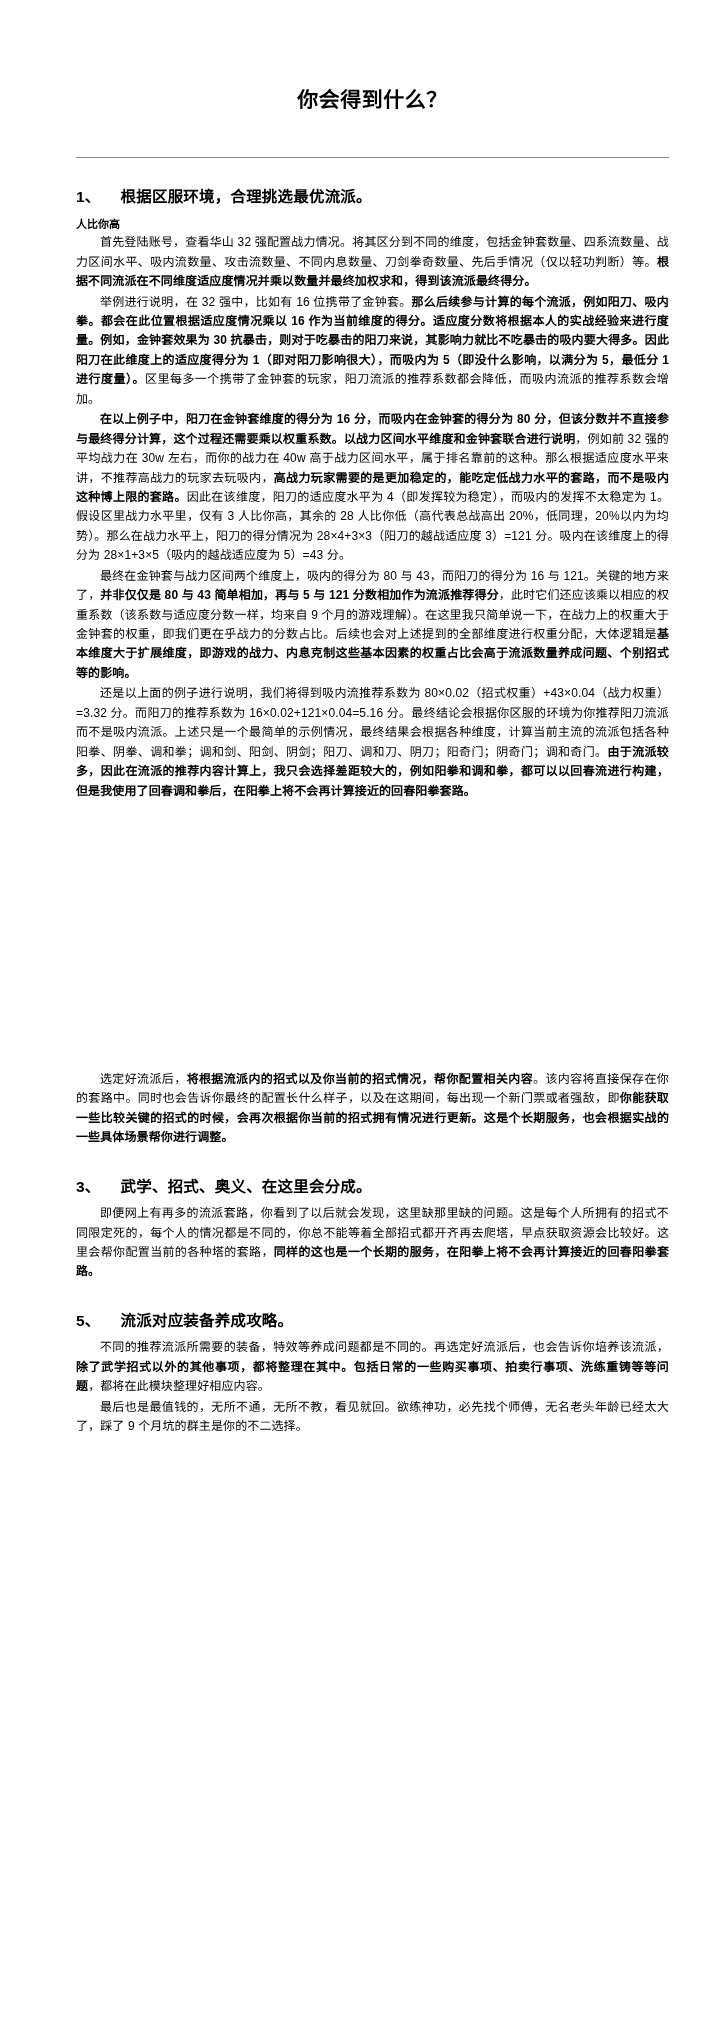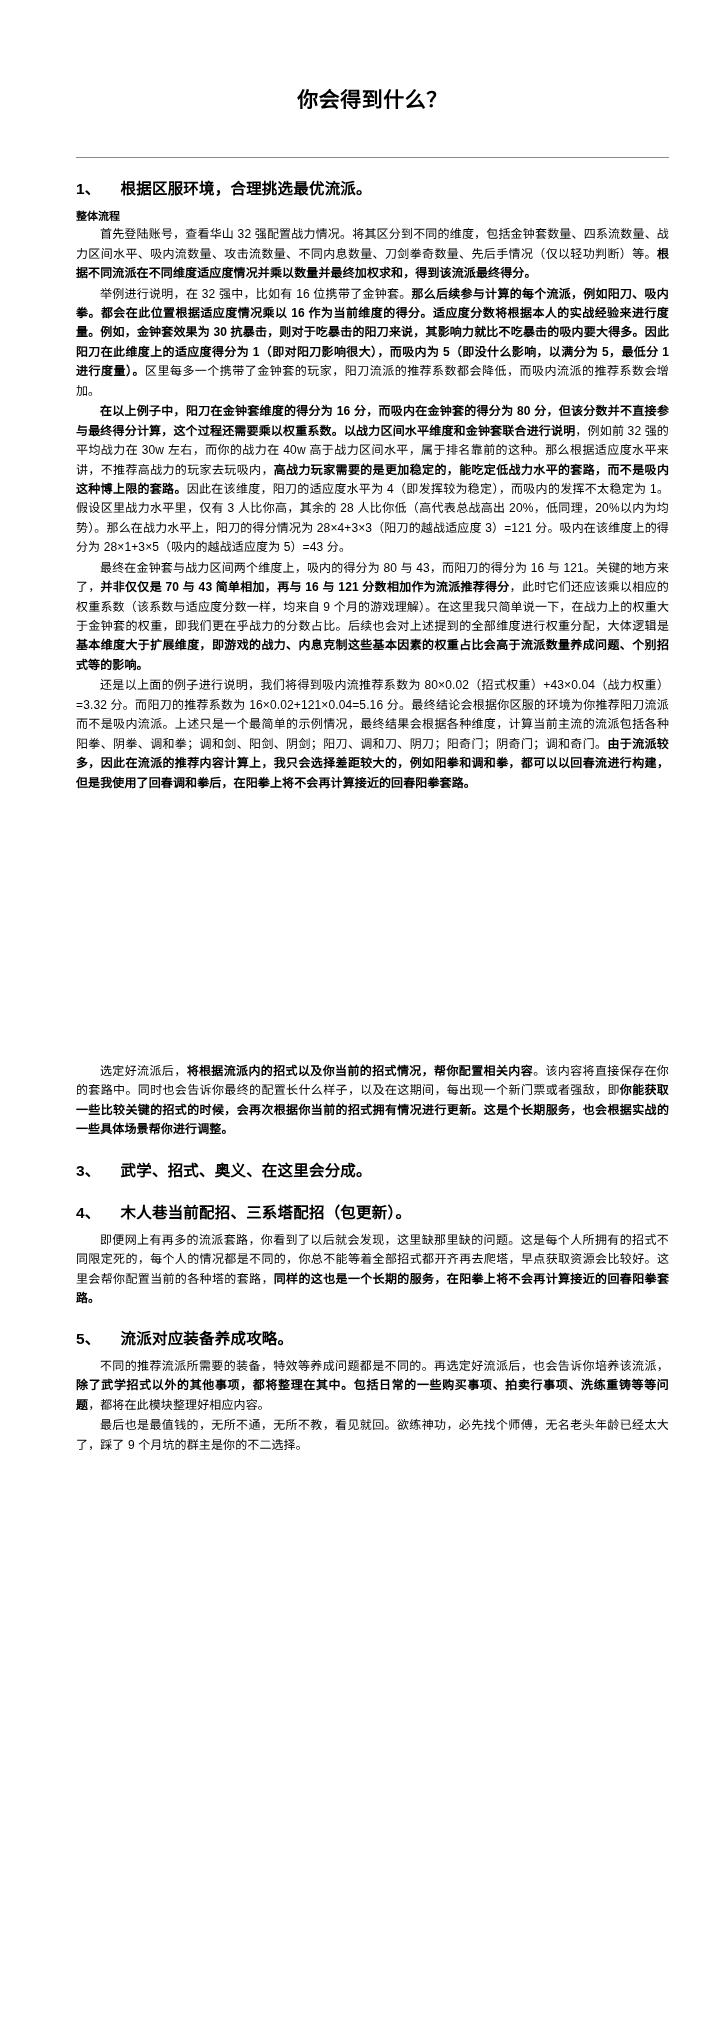--- a/index.html
+++ b/index.html
@@ -35,21 +35,21 @@
     border-top: 1px solid #8a8a8a;
     margin: 44px 0 0 0;
     height: 0;
   }
   .section {
     margin: 0;
   }
   .section-heading {
     font-size: 15.5px;
     font-weight: bold;
-    margin: 20px 0 6px 0;
+    margin: 28px 0 6px 0;
     line-height: 1.45;
     letter-spacing: 0.2px;
   }
   .section-heading .num {
     display: inline;
   }
   .section-heading .gap {
     display: inline-block;
     width: 20px;
   }
@@ -83,36 +83,35 @@
 
 <div class="page">
 
   <h1 class="doc-title">你会得到什么？</h1>
 
   <hr class="title-rule">
 
   <div id="sections-root">
       <div class="section">
         <h2 class="section-heading"><span class="num">1、</span><span class="gap"></span><span>根据区服环境，合理挑选最优流派。</span></h2>
-        <div class="sub-heading">整体流程</div>
+        <div class="sub-heading">人比你高</div>
         <p class="body">首先登陆账号，查看华山 32 强配置战力情况。将其区分到不同的维度，包括金钟套数量、四系流数量、战力区间水平、吸内流数量、攻击流数量、不同内息数量、刀剑拳奇数量、先后手情况（仅以轻功判断）等。<b>根据不同流派在不同维度适应度情况并乘以数量并最终加权求和，得到该流派最终得分。</b></p>
         <p class="body">举例进行说明，在 32 强中，比如有 16 位携带了金钟套。<b>那么后续参与计算的每个流派，例如阳刀、吸内拳。都会在此位置根据适应度情况乘以 16 作为当前维度的得分。适应度分数将根据本人的实战经验来进行度量。例如，金钟套效果为 30 抗暴击，则对于吃暴击的阳刀来说，其影响力就比不吃暴击的吸内要大得多。因此阳刀在此维度上的适应度得分为 1（即对阳刀影响很大），而吸内为 5（即没什么影响，以满分为 5，最低分 1 进行度量）。</b>区里每多一个携带了金钟套的玩家，阳刀流派的推荐系数都会降低，而吸内流派的推荐系数会增加。</p>
         <p class="body"><b>在以上例子中，阳刀在金钟套维度的得分为 16 分，而吸内在金钟套的得分为 80 分，但该分数并不直接参与最终得分计算，这个过程还需要乘以权重系数。以战力区间水平维度和金钟套联合进行说明</b>，例如前 32 强的平均战力在 30w 左右，而你的战力在 40w 高于战力区间水平，属于排名靠前的这种。那么根据适应度水平来讲，不推荐高战力的玩家去玩吸内，<b>高战力玩家需要的是更加稳定的，能吃定低战力水平的套路，而不是吸内这种博上限的套路。</b>因此在该维度，阳刀的适应度水平为 4（即发挥较为稳定），而吸内的发挥不太稳定为 1。假设区里战力水平里，仅有 3 人比你高，其余的 28 人比你低（高代表总战高出 20%，低同理，20%以内为均势）。那么在战力水平上，阳刀的得分情况为 28×4+3×3（阳刀的越战适应度 3）=121 分。吸内在该维度上的得分为 28×1+3×5（吸内的越战适应度为 5）=43 分。</p>
-        <p class="body">最终在金钟套与战力区间两个维度上，吸内的得分为 80 与 43，而阳刀的得分为 16 与 121。关键的地方来了，<b>并非仅仅是 70 与 43 简单相加，再与 16 与 121 分数相加作为流派推荐得分</b>，此时它们还应该乘以相应的权重系数（该系数与适应度分数一样，均来自 9 个月的游戏理解）。在这里我只简单说一下，在战力上的权重大于金钟套的权重，即我们更在乎战力的分数占比。后续也会对上述提到的全部维度进行权重分配，大体逻辑是<b>基本维度大于扩展维度，即游戏的战力、内息克制这些基本因素的权重占比会高于流派数量养成问题、个别招式等的影响。</b></p>
+        <p class="body">最终在金钟套与战力区间两个维度上，吸内的得分为 80 与 43，而阳刀的得分为 16 与 121。关键的地方来了，<b>并非仅仅是 80 与 43 简单相加，再与 5 与 121 分数相加作为流派推荐得分</b>，此时它们还应该乘以相应的权重系数（该系数与适应度分数一样，均来自 9 个月的游戏理解）。在这里我只简单说一下，在战力上的权重大于金钟套的权重，即我们更在乎战力的分数占比。后续也会对上述提到的全部维度进行权重分配，大体逻辑是<b>基本维度大于扩展维度，即游戏的战力、内息克制这些基本因素的权重占比会高于流派数量养成问题、个别招式等的影响。</b></p>
         <p class="body">还是以上面的例子进行说明，我们将得到吸内流推荐系数为 80×0.02（招式权重）+43×0.04（战力权重）=3.32 分。而阳刀的推荐系数为 16×0.02+121×0.04=5.16 分。最终结论会根据你区服的环境为你推荐阳刀流派而不是吸内流派。上述只是一个最简单的示例情况，最终结果会根据各种维度，计算当前主流的流派包括各种阳拳、阴拳、调和拳；调和剑、阳剑、阴剑；阳刀、调和刀、阴刀；阳奇门；阴奇门；调和奇门。<b>由于流派较多，因此在流派的推荐内容计算上，我只会选择差距较大的，例如阳拳和调和拳，都可以以回春流进行构建，但是我使用了回春调和拳后，在阳拳上将不会再计算接近的回春阳拳套路。</b></p>
       </div>
       <div class="spacer-large"></div>
       <div class="section">
         <p class="body">选定好流派后，<b>将根据流派内的招式以及你当前的招式情况，帮你配置相关内容</b>。该内容将直接保存在你的套路中。同时也会告诉你最终的配置长什么样子，以及在这期间，每出现一个新门票或者强敌，即<b>你能获取一些比较关键的招式的时候，会再次根据你当前的招式拥有情况进行更新。这是个长期服务，也会根据实战的一些具体场景帮你进行调整。</b></p>
       </div>
       <div class="section">
         <h2 class="section-heading"><span class="num">3、</span><span class="gap"></span><span>武学、招式、奥义、在这里会分成。</span></h2>
       </div>
       <div class="section">
-        <h2 class="section-heading"><span class="num">4、</span><span class="gap"></span><span>木人巷当前配招、三系塔配招（包更新）。</span></h2>
         <p class="body">即便网上有再多的流派套路，你看到了以后就会发现，这里缺那里缺的问题。这是每个人所拥有的招式不同限定死的，每个人的情况都是不同的，你总不能等着全部招式都开齐再去爬塔，早点获取资源会比较好。这里会帮你配置当前的各种塔的套路，<b>同样的这也是一个长期的服务，在阳拳上将不会再计算接近的回春阳拳套路。</b></p>
       </div>
       <div class="section">
         <h2 class="section-heading"><span class="num">5、</span><span class="gap"></span><span>流派对应装备养成攻略。</span></h2>
         <p class="body">不同的推荐流派所需要的装备，特效等养成问题都是不同的。再选定好流派后，也会告诉你培养该流派，<b>除了武学招式以外的其他事项，都将整理在其中。包括日常的一些购买事项、拍卖行事项、洗练重铸等等问题</b>，都将在此模块整理好相应内容。</p>
       </div>
       <div class="section">
         <p class="body">最后也是最值钱的，无所不通，无所不教，看见就回。欲练神功，必先找个师傅，无名老头年龄已经太大了，踩了 9 个月坑的群主是你的不二选择。</p>
       </div>
       <div class="tail-space"></div>

